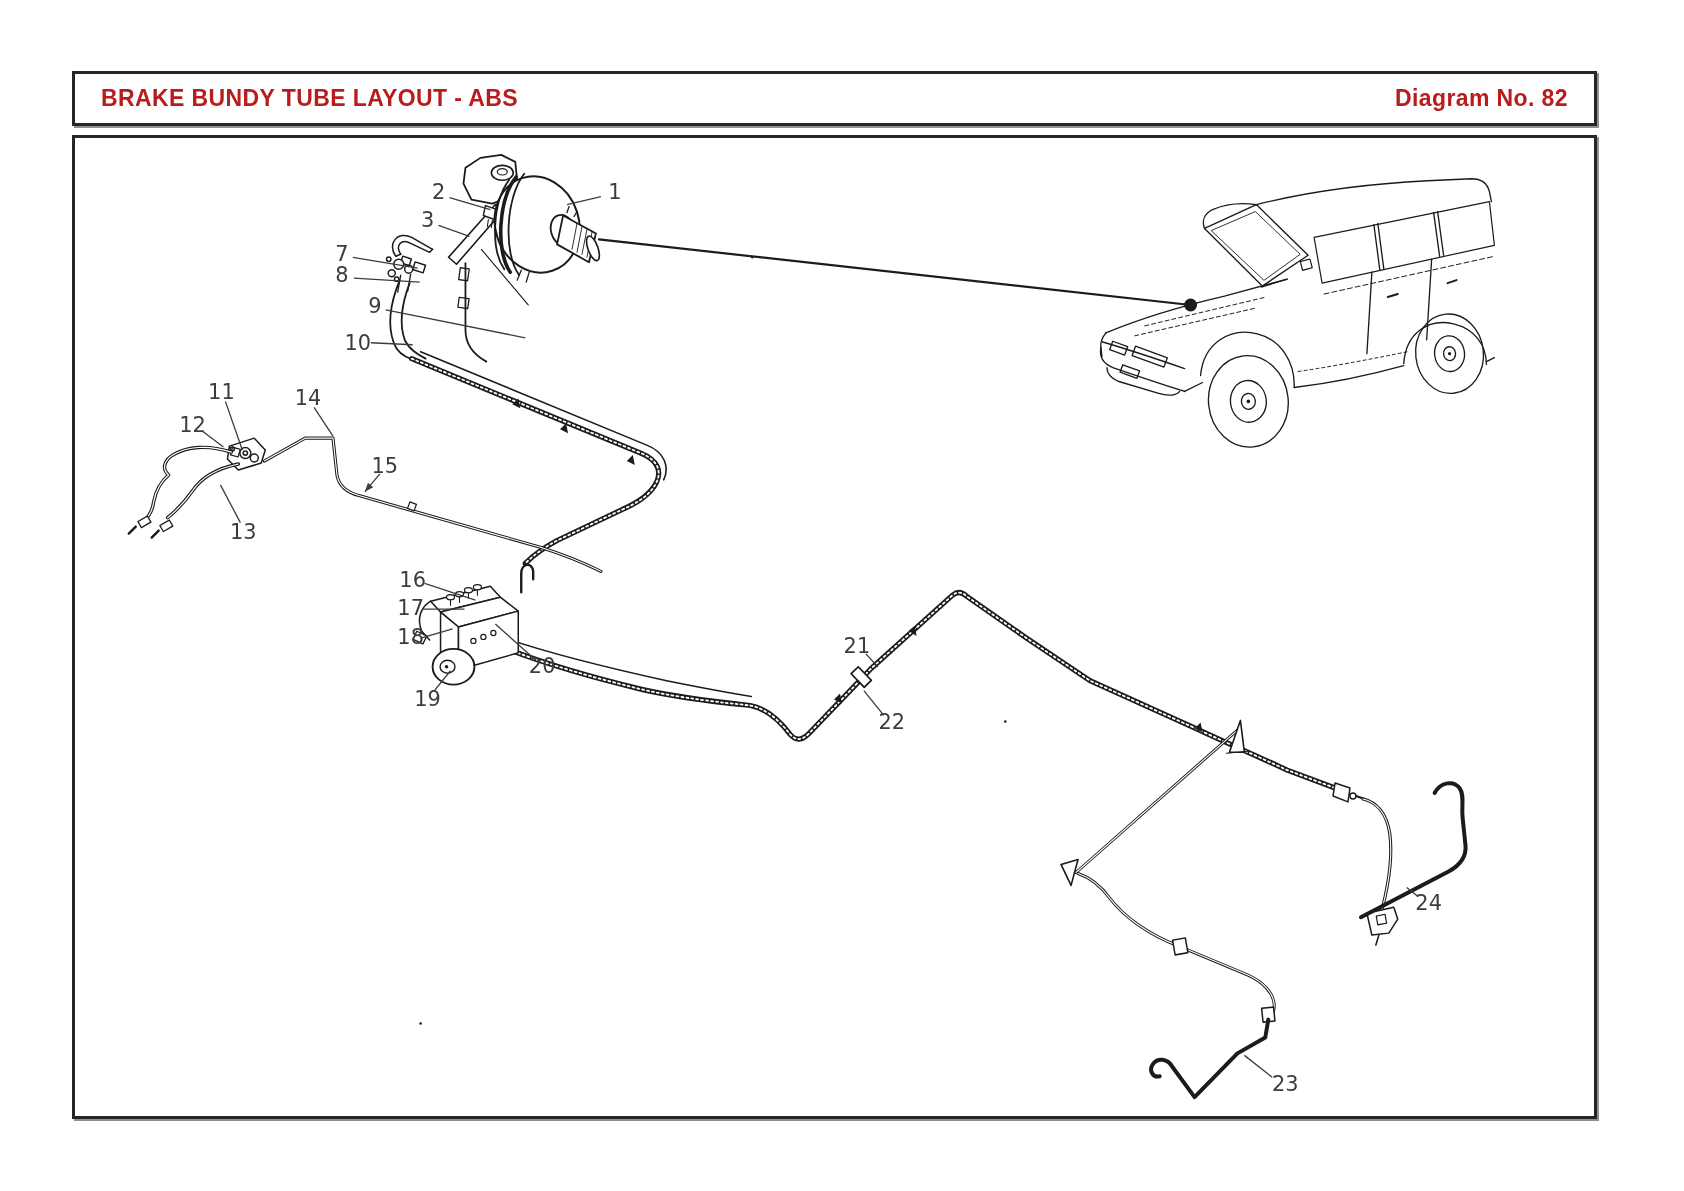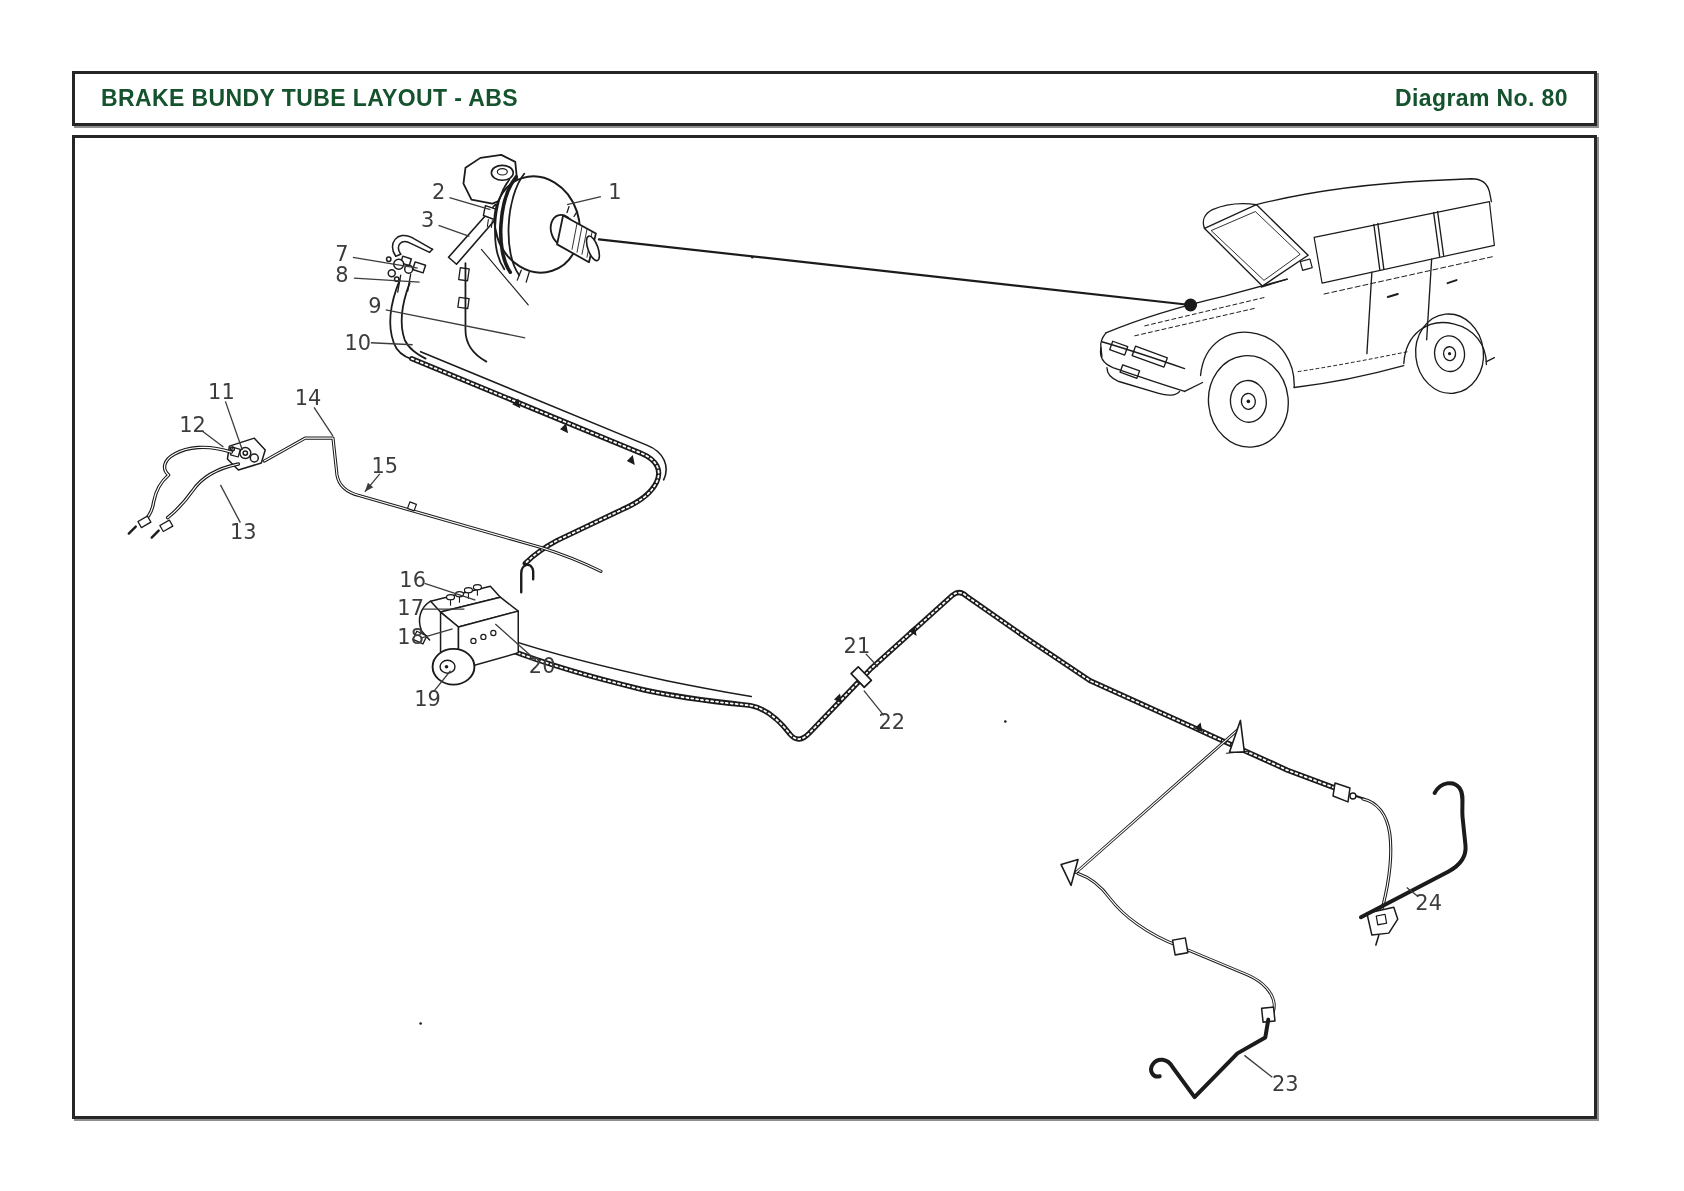--- a/index.html
+++ b/index.html
@@ -7,38 +7,38 @@
     width:1684px;height:1191px;background:#ffffff;position:relative;
     font-family:"Liberation Sans","DejaVu Sans",sans-serif;overflow:hidden;
   }
   .titlebox{
     position:absolute;left:72px;top:71px;width:1525px;height:55px;
     box-sizing:border-box;border:3px solid #262626;background:#fff;
     display:flex;align-items:center;justify-content:space-between;
     padding:0 26px;box-shadow:2px 2px 0 0 #8f8f8f;
   }
   .titlebox .ttl{
-    font-size:23px;font-weight:800;letter-spacing:.4px;color:#14532d;
+    font-size:23px;font-weight:800;letter-spacing:.4px;color:#b91c1c;
     font-family:"Liberation Sans","DejaVu Sans",sans-serif;
   }
   .contentbox{
     position:absolute;left:72px;top:135px;width:1525px;height:984px;
     box-sizing:border-box;border:3px solid #262626;background:#fff;
     box-shadow:2px 2px 0 0 #8f8f8f;
   }
   .contentbox svg{display:block;width:100%;height:100%;}
   .ink{stroke:#1b1b1b;fill:none;stroke-linecap:round;stroke-linejoin:round;}
   .wfill{fill:#ffffff;}
 </style>
 </head>
 <body>
 
 <div class="titlebox">
   <span class="ttl">BRAKE BUNDY TUBE LAYOUT - ABS</span>
-  <span class="ttl">Diagram No. 80</span>
+  <span class="ttl">Diagram No. 82</span>
 </div>
 
 <div class="contentbox">
 <svg id="diagram-svg" viewBox="72 135 1525 984" preserveAspectRatio="none">
 
   <g class="ink" stroke-width="1.35">
 
     <g>
       <ellipse cx="1250" cy="400" rx="40" ry="46" class="wfill" transform="rotate(-6 1250 400)"></ellipse>
       <ellipse cx="1250" cy="400" rx="18" ry="21" transform="rotate(-6 1250 400)"></ellipse>

